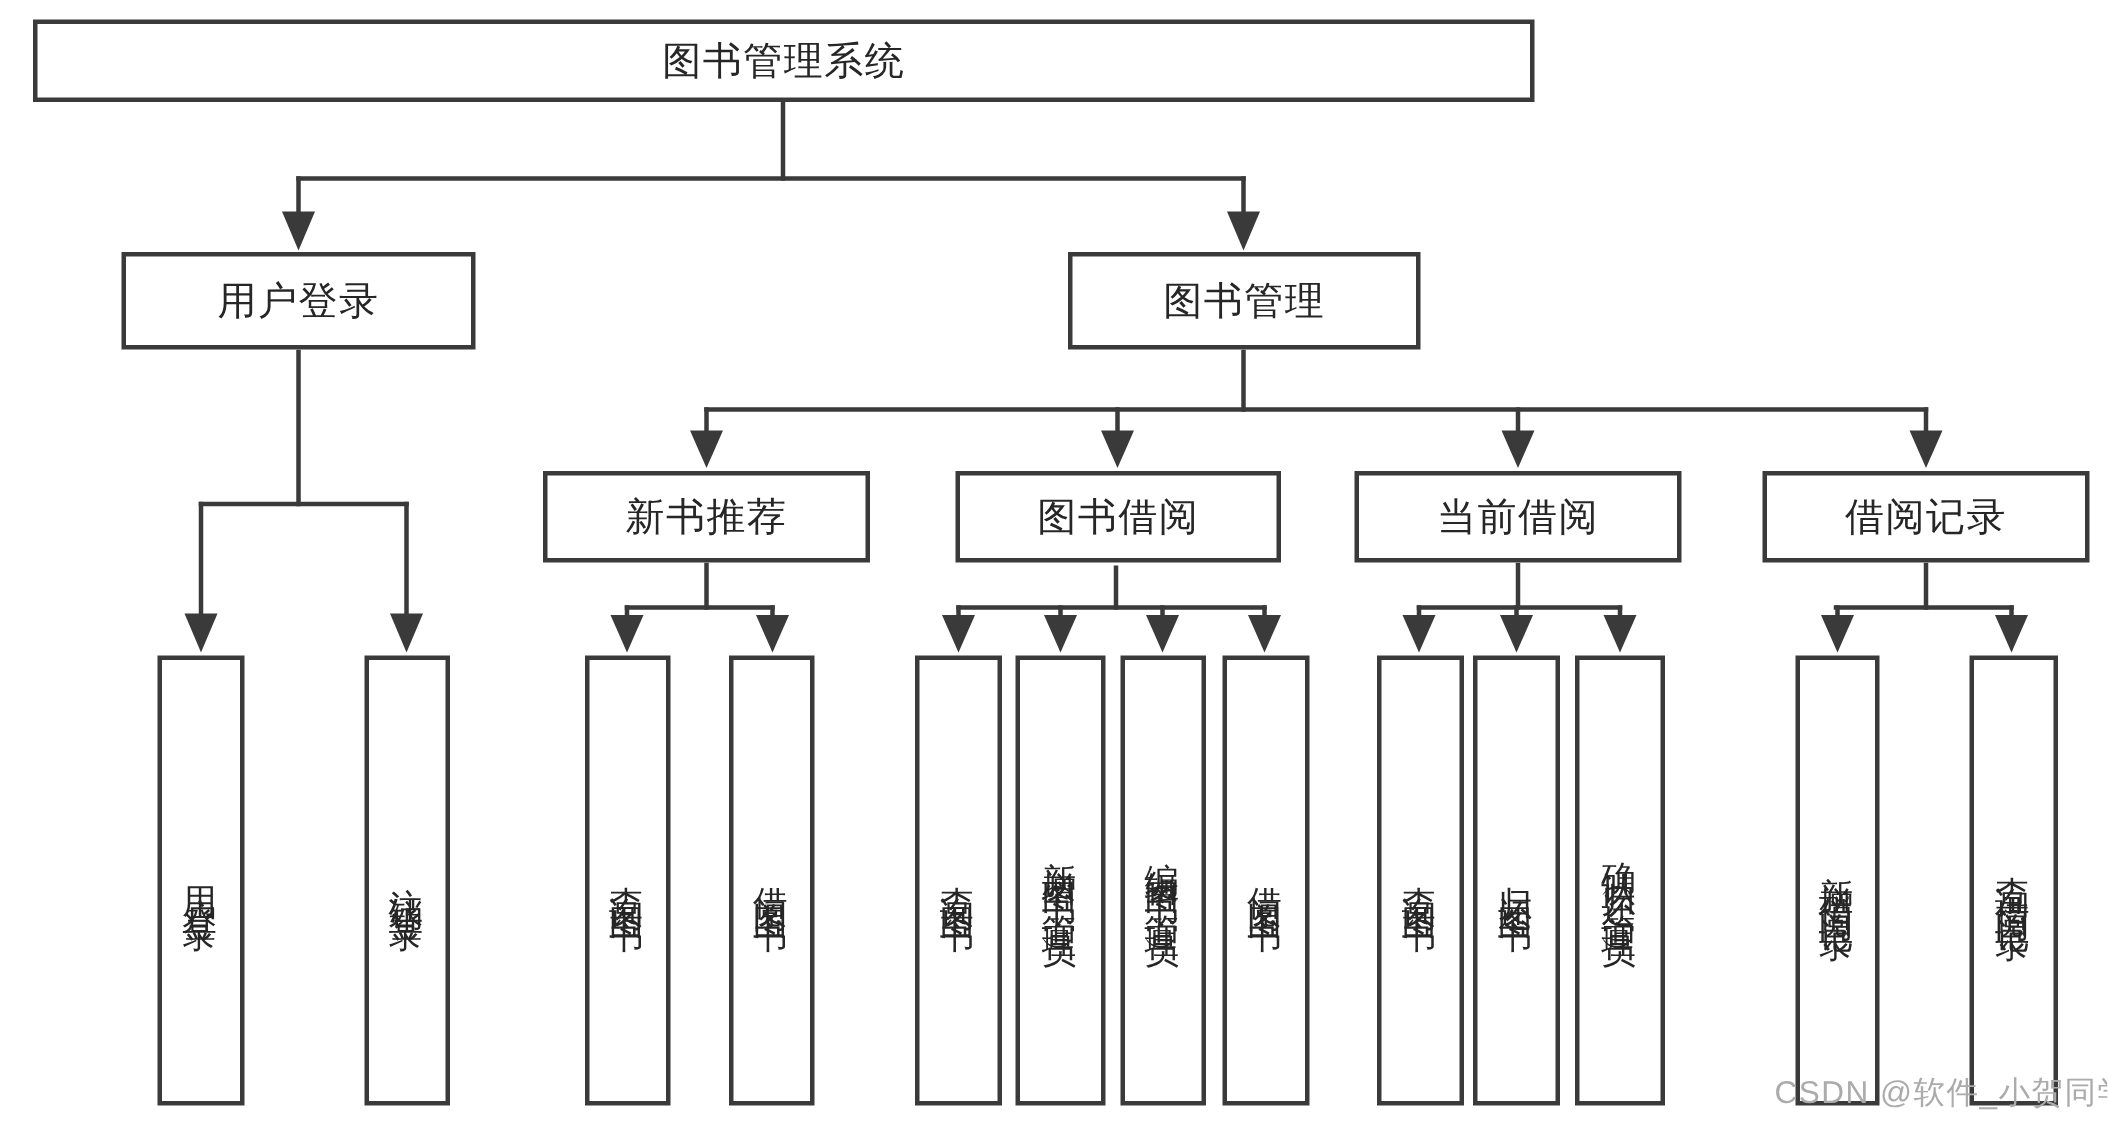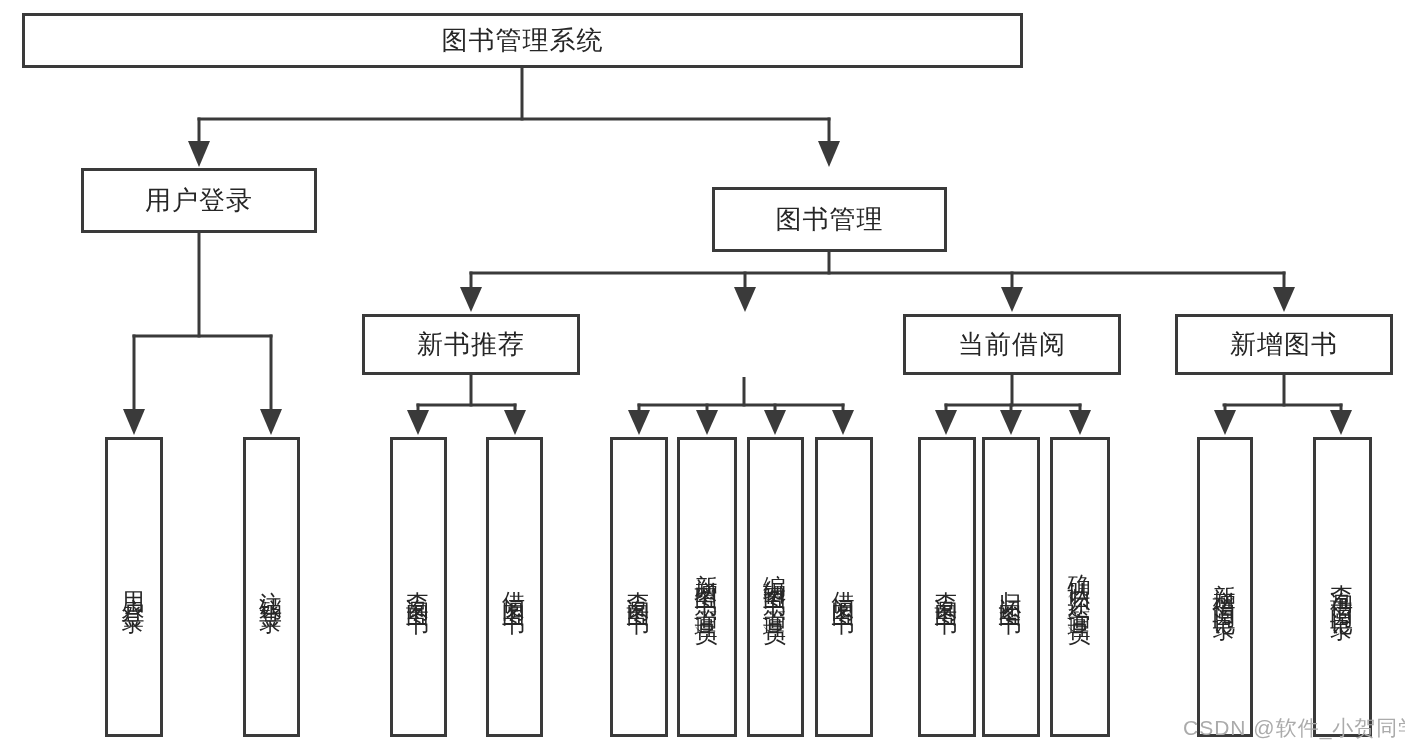--- a/index.html
+++ b/index.html
@@ -35,21 +35,21 @@
   .v-box span {
     writing-mode: vertical-rl;
     text-orientation: mixed;
     font-size: 23px;
     letter-spacing: 7px;
     white-space: nowrap;
   }
   
   .n-root   { left: 22px;   top: 13px;  width: 1001px; height: 55px; }
   .n-login  { left: 81px;   top: 168px; width: 236px;  height: 65px; }
-  .n-mgmt   { left: 712px;  top: 168px; width: 235px;  height: 65px; margin-top: 19px; }
+  .n-mgmt   { left: 712px;  top: 168px; width: 235px;  height: 65px; }
   .n-l3     { top: 314px; height: 61px; }
   .n-newrec { left: 362px;  width: 218px; text-align: right; }
   .n-borrow { left: 637px;  width: 217px; }
   .n-curr   { left: 903px;  width: 218px; text-align: right; }
   .n-rec    { left: 1175px; width: 218px; }
   .leaf     { top: 437px; height: 300px; }
   .lf-1a { left: 105px;  width: 58px; }
   .lf-1b { left: 243px;  width: 57px; }
   .lf-2a { left: 390px;  width: 57px; }
   .lf-2b { left: 486px;  width: 57px; }
@@ -151,25 +151,28 @@
   <div class="box h-box n-login">
     <span>用户登录</span>
   </div>
   <div class="box h-box n-mgmt">
     <span>图书管理</span>
   </div>
 
   <div class="box h-box n-l3 n-newrec">
     <span>新书推荐</span>
   </div>
+  <div class="box h-box n-l3 n-borrow">
+    <span>图书借阅</span>
+  </div>
   <div class="box h-box n-l3 n-curr">
     <span>当前借阅</span>
   </div>
   <div class="box h-box n-l3 n-rec">
-    <span>新增图书</span>
+    <span>借阅记录</span>
   </div>
 
   <div class="box v-box leaf lf-1a">
     <span>用户登录</span>
   </div>
   <div class="box v-box leaf lf-1b">
     <span>注销登录</span>
   </div>
 
   <div class="box v-box leaf lf-2a">

